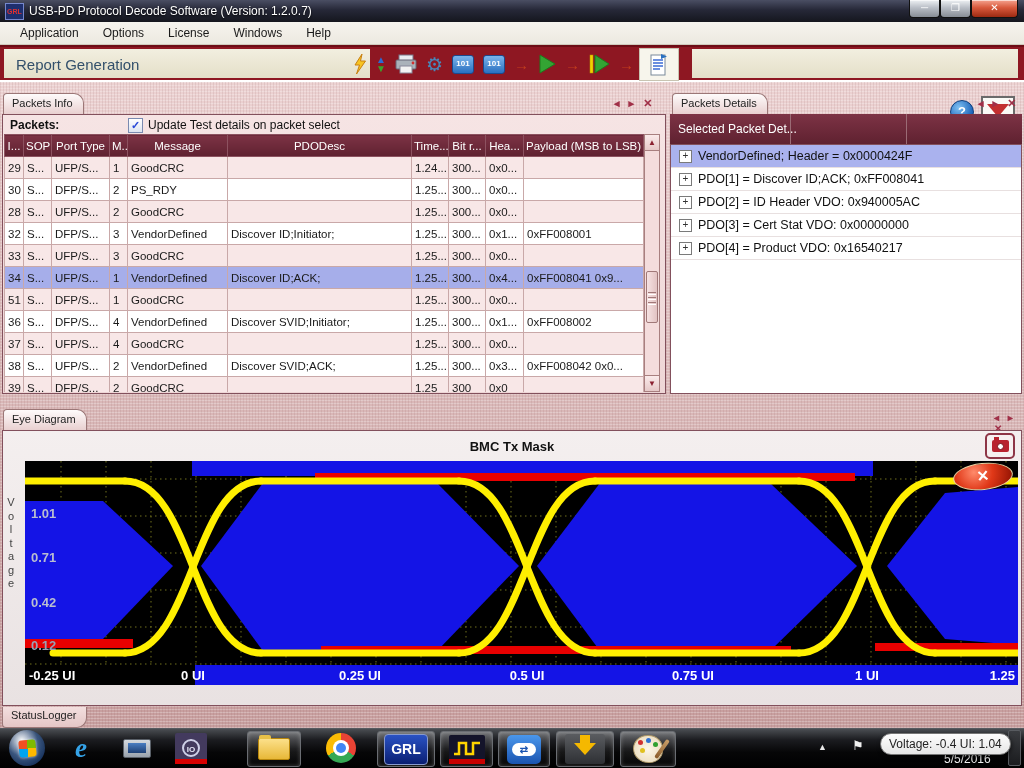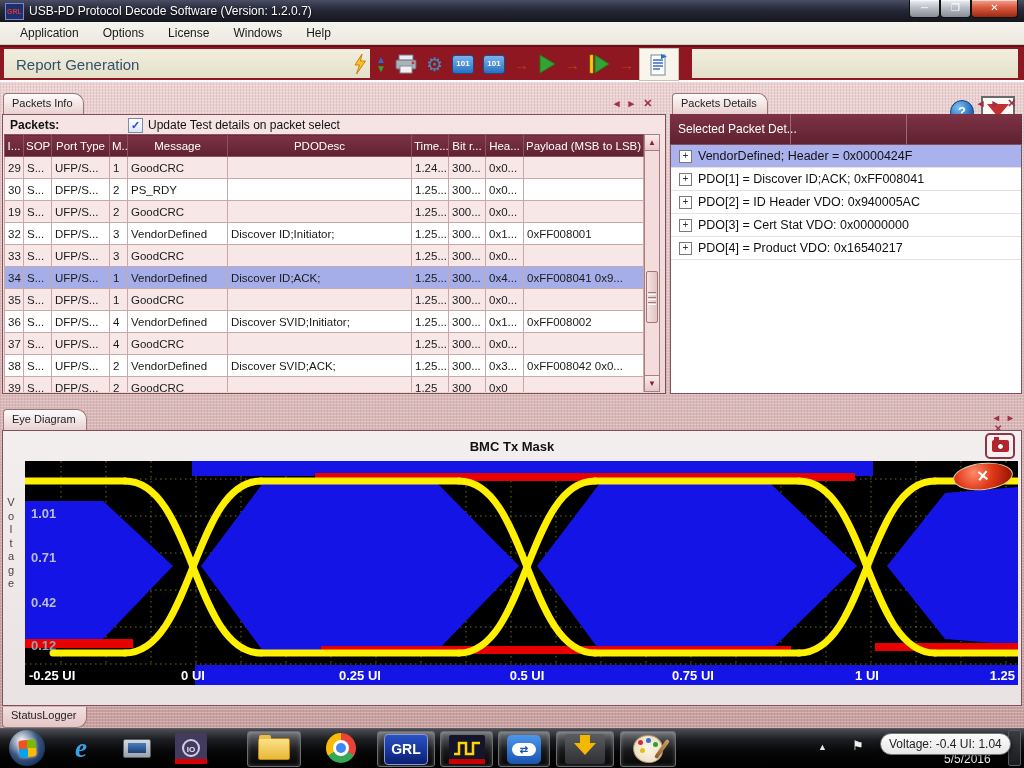--- a/index.html
+++ b/index.html
@@ -286,21 +286,21 @@
             <td>DFP/S...</td>
             <td>2</td>
             <td>PS_RDY</td>
             <td></td>
             <td>1.25...</td>
             <td>300...</td>
             <td>0x0...</td>
             <td></td>
           </tr>
           <tr class="odd">
-            <td>19</td>
+            <td>28</td>
             <td>S...</td>
             <td>UFP/S...</td>
             <td>2</td>
             <td>GoodCRC</td>
             <td></td>
             <td>1.25...</td>
             <td>300...</td>
             <td>0x0...</td>
             <td></td>
           </tr>
@@ -334,21 +334,21 @@
             <td>UFP/S...</td>
             <td>1</td>
             <td>VendorDefined</td>
             <td>Discover ID;ACK;</td>
             <td>1.25...</td>
             <td>300...</td>
             <td>0x4...</td>
             <td>0xFF008041 0x9...</td>
           </tr>
           <tr class="odd">
-            <td>35</td>
+            <td>51</td>
             <td>S...</td>
             <td>DFP/S...</td>
             <td>1</td>
             <td>GoodCRC</td>
             <td></td>
             <td>1.25...</td>
             <td>300...</td>
             <td>0x0...</td>
             <td></td>
           </tr>

